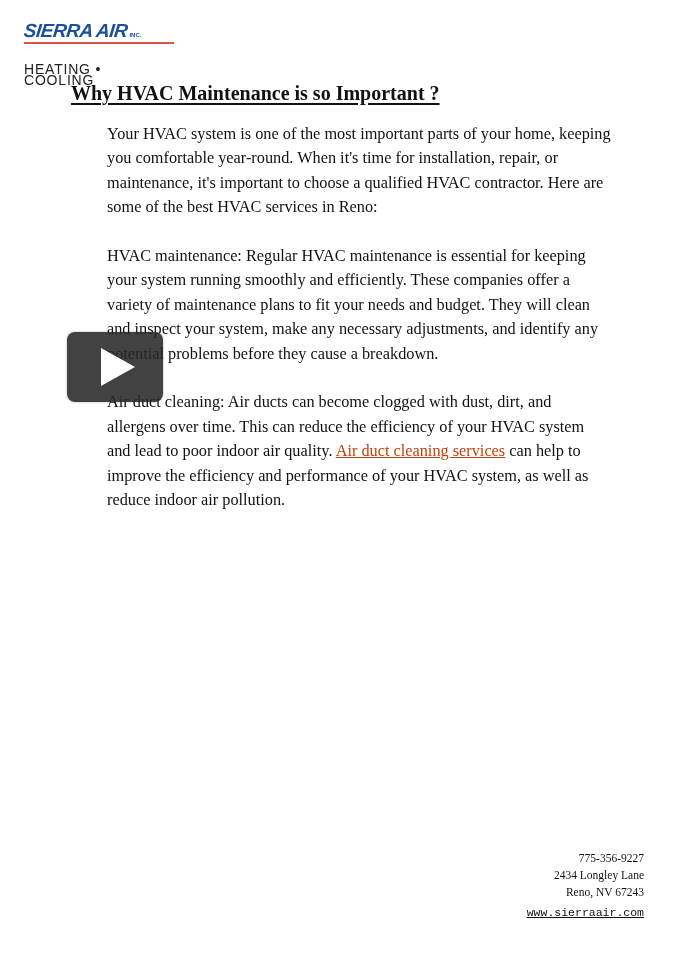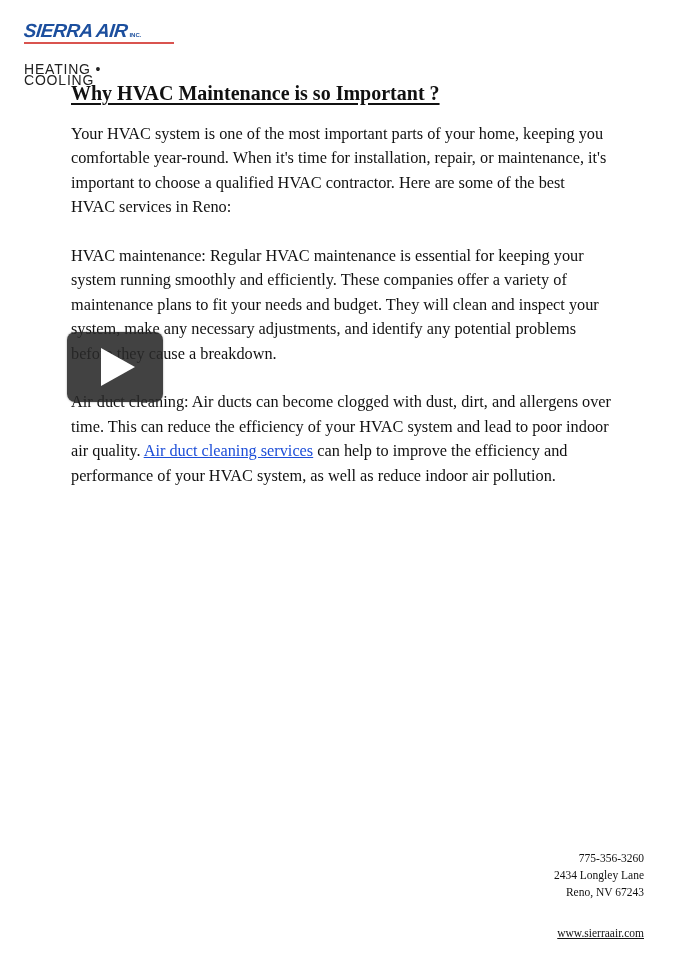--- a/index.html
+++ b/index.html
@@ -76,39 +76,41 @@
       left: 71px;
       top: 122px;
       width: 540px;
       font-family: "Liberation Serif", serif;
       font-size: 16.3px;
       line-height: 24.4px;
       color: #111111;
     }
     .para {
       margin-bottom: 24.4px;
+      margin-left: 36px;
     }
     .para:last-child { margin-bottom: 0; }
     .inline-link {
-      color: #1d4ed8;
+      color: #c2410c;
       text-decoration: underline;
     }
     .contact {
       position: absolute;
       right: 34px;
       top: 850px;
       text-align: right;
       font-family: "Liberation Serif", serif;
       font-size: 11.5px;
       line-height: 17px;
       color: #111111;
     }
     .contact-web {
-      margin-top: 24px;
+      margin-top: 3px;
       text-decoration: underline;
+      font-family: Liberation Mono, monospace;
     }
     .play-button {
       position: absolute;
       left: 67px;
       top: 332px;
       width: 96px;
       height: 70px;
       background: rgba(40, 40, 40, 0.88);
       border-radius: 8px;
       box-shadow: 0 0 2px rgba(0,0,0,0.4);
@@ -140,21 +142,21 @@
 
 <h1 class="title">Why HVAC Maintenance is so Important ?</h1>
 
 <div class="content">
   <p class="para">Your HVAC system is one of the most important parts of your home, keeping you comfortable year-round. When it's time for installation, repair, or maintenance, it's important to choose a qualified HVAC contractor. Here are some of the best HVAC services in Reno:</p>
   <p class="para">HVAC maintenance: Regular HVAC maintenance is essential for keeping your system running smoothly and efficiently. These companies offer a variety of maintenance plans to fit your needs and budget. They will clean and inspect your system, make any necessary adjustments, and identify any potential problems before they cause a breakdown.</p>
   <p class="para"><span>Air duct cleaning: Air ducts can become clogged with dust, dirt, and allergens over time. This can reduce the efficiency of your HVAC system and lead to poor indoor air quality. </span><a class="inline-link">Air duct cleaning services</a><span> can help to improve the efficiency and performance of your HVAC system, as well as reduce indoor air pollution.</span></p>
 </div>
 
 <div class="contact">
-  <div>775-356-3260</div>
+  <div>775-356-9227</div>
   <div>2434 Longley Lane</div>
   <div>Reno, NV 67243</div>
   <div class="contact-web">www.sierraair.com</div>
 </div>
 
 <div class="play-button">
   <span class="play-icon"></span>
 </div>
 
 </body></html>

